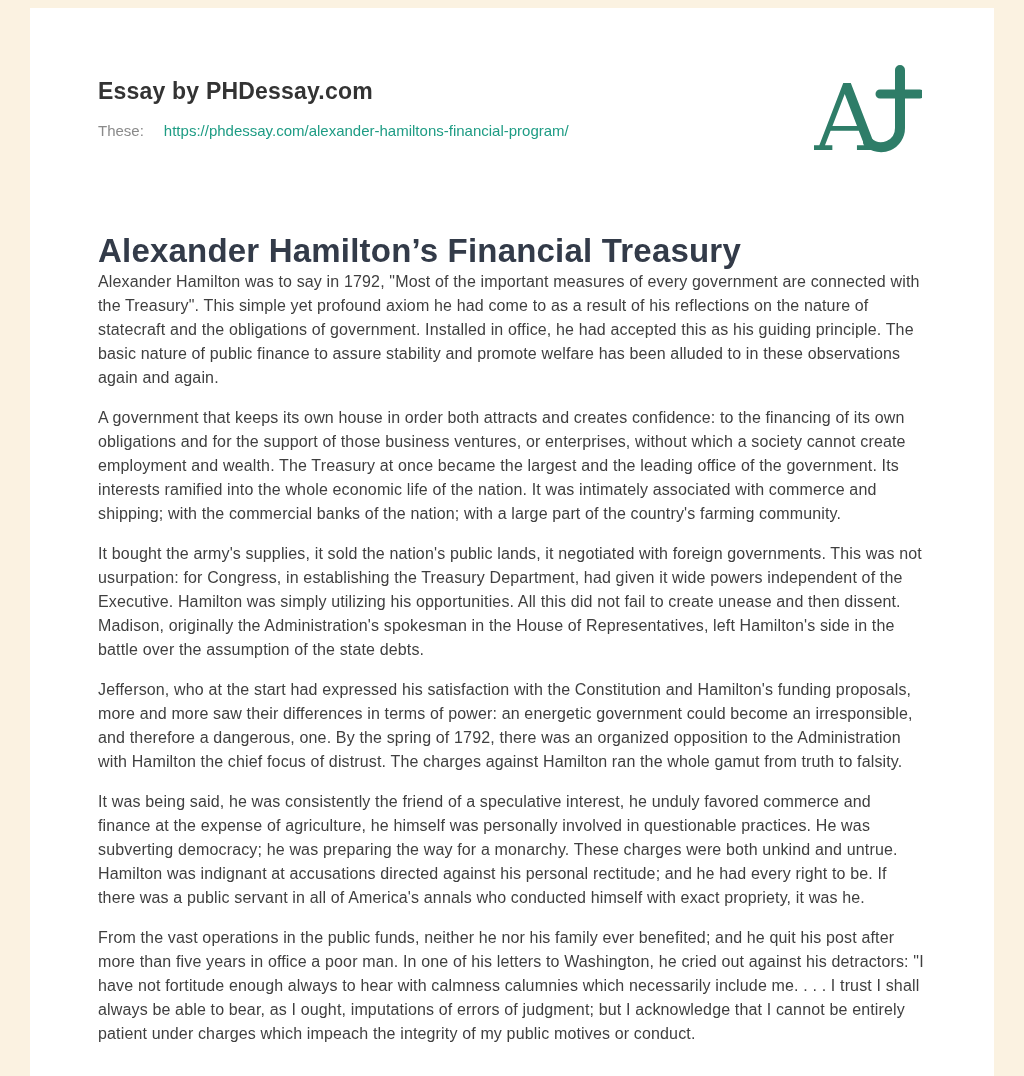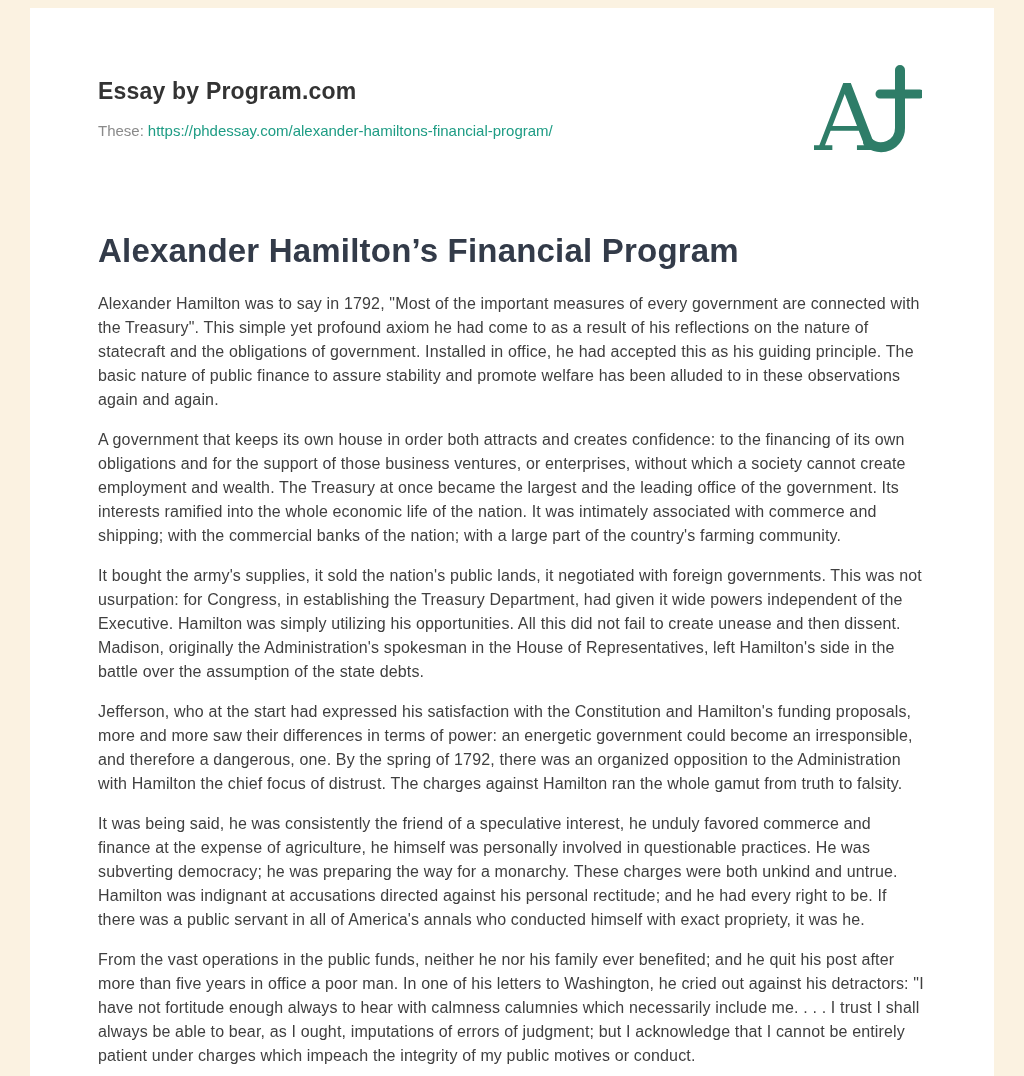--- a/index.html
+++ b/index.html
@@ -40,67 +40,66 @@
     letter-spacing:0.2px;
   }
   .source-line{
     margin-top:17px;
     font-size:15px;
     color:var(--muted-gray);
   }
   .source-link{
     color:var(--accent-teal);
     text-decoration:none;
-    margin-left:4px;
+    margin-left:20px;
   }
   .logo-wrap{
     margin-top:-8px;
     margin-right:4px;
   }
   .essay-title{
     font-size:33px;
     font-weight:600;
     color:var(--title-color);
     margin:52px 0 0 0;
     letter-spacing:0.2px;
   }
   .essay-body{
-    margin-top:22px;
   }
   .essay-paragraph{
     font-size:16px;
     line-height:24px;
     color:var(--body-color);
     letter-spacing:0.15px;
     margin:0 0 16px 0;
   }
 </style>
 </head>
 <body>
 
 <div class="page-card">
 
   <div class="header-row">
     <div class="header-left">
-      <div class="header-title">Essay by Program.com</div>
+      <div class="header-title">Essay by PHDessay.com</div>
       <div class="source-line">
         <span>These:</span><a class="source-link" href="#">https://phdessay.com/alexander-hamiltons-financial-program/</a>
       </div>
     </div>
 
     <div class="logo-wrap">
       <svg width="108" height="112" viewBox="0 0 108 112">
         <text x="0" y="86" font-family="DejaVu Serif, serif" font-size="92" fill="#2E7D68">A</text>
         <path d="M86 6 v58 a19 19 0 0 1 -32 14" stroke="#2E7D68" stroke-width="10" fill="none" stroke-linecap="round"></path>
         <path d="M66 30 h40" stroke="#2E7D68" stroke-width="9" fill="none" stroke-linecap="round"></path>
       </svg>
     </div>
   </div>
 
-  <h1 class="essay-title">Alexander Hamilton’s Financial Program</h1>
+  <h1 class="essay-title">Alexander Hamilton’s Financial Treasury</h1>
 
   <div class="essay-body">
       <p class="essay-paragraph">Alexander Hamilton was to say in 1792, "Most of the important measures of every government are connected with the Treasury". This simple yet profound axiom he had come to as a result of his reflections on the nature of statecraft and the obligations of government. Installed in office, he had accepted this as his guiding principle. The basic nature of public finance to assure stability and promote welfare has been alluded to in these observations again and again.</p>
       <p class="essay-paragraph">A government that keeps its own house in order both attracts and creates confidence: to the financing of its own obligations and for the support of those business ventures, or enterprises, without which a society cannot create employment and wealth. The Treasury at once became the largest and the leading office of the government. Its interests ramified into the whole economic life of the nation. It was intimately associated with commerce and shipping; with the commercial banks of the nation; with a large part of the country's farming community.</p>
       <p class="essay-paragraph">It bought the army's supplies, it sold the nation's public lands, it negotiated with foreign governments. This was not usurpation: for Congress, in establishing the Treasury Department, had given it wide powers independent of the Executive. Hamilton was simply utilizing his opportunities. All this did not fail to create unease and then dissent. Madison, originally the Administration's spokesman in the House of Representatives, left Hamilton's side in the battle over the assumption of the state debts.</p>
       <p class="essay-paragraph">Jefferson, who at the start had expressed his satisfaction with the Constitution and Hamilton's funding proposals, more and more saw their differences in terms of power: an energetic government could become an irresponsible, and therefore a dangerous, one. By the spring of 1792, there was an organized opposition to the Administration with Hamilton the chief focus of distrust. The charges against Hamilton ran the whole gamut from truth to falsity.</p>
       <p class="essay-paragraph">It was being said, he was consistently the friend of a speculative interest, he unduly favored commerce and finance at the expense of agriculture, he himself was personally involved in questionable practices. He was subverting democracy; he was preparing the way for a monarchy. These charges were both unkind and untrue. Hamilton was indignant at accusations directed against his personal rectitude; and he had every right to be. If there was a public servant in all of America's annals who conducted himself with exact propriety, it was he.</p>
       <p class="essay-paragraph">From the vast operations in the public funds, neither he nor his family ever benefited; and he quit his post after more than five years in office a poor man. In one of his letters to Washington, he cried out against his detractors: "I have not fortitude enough always to hear with calmness calumnies which necessarily include me. . . . I trust I shall always be able to bear, as I ought, imputations of errors of judgment; but I acknowledge that I cannot be entirely patient under charges which impeach the integrity of my public motives or conduct.</p>
     </div>
 

